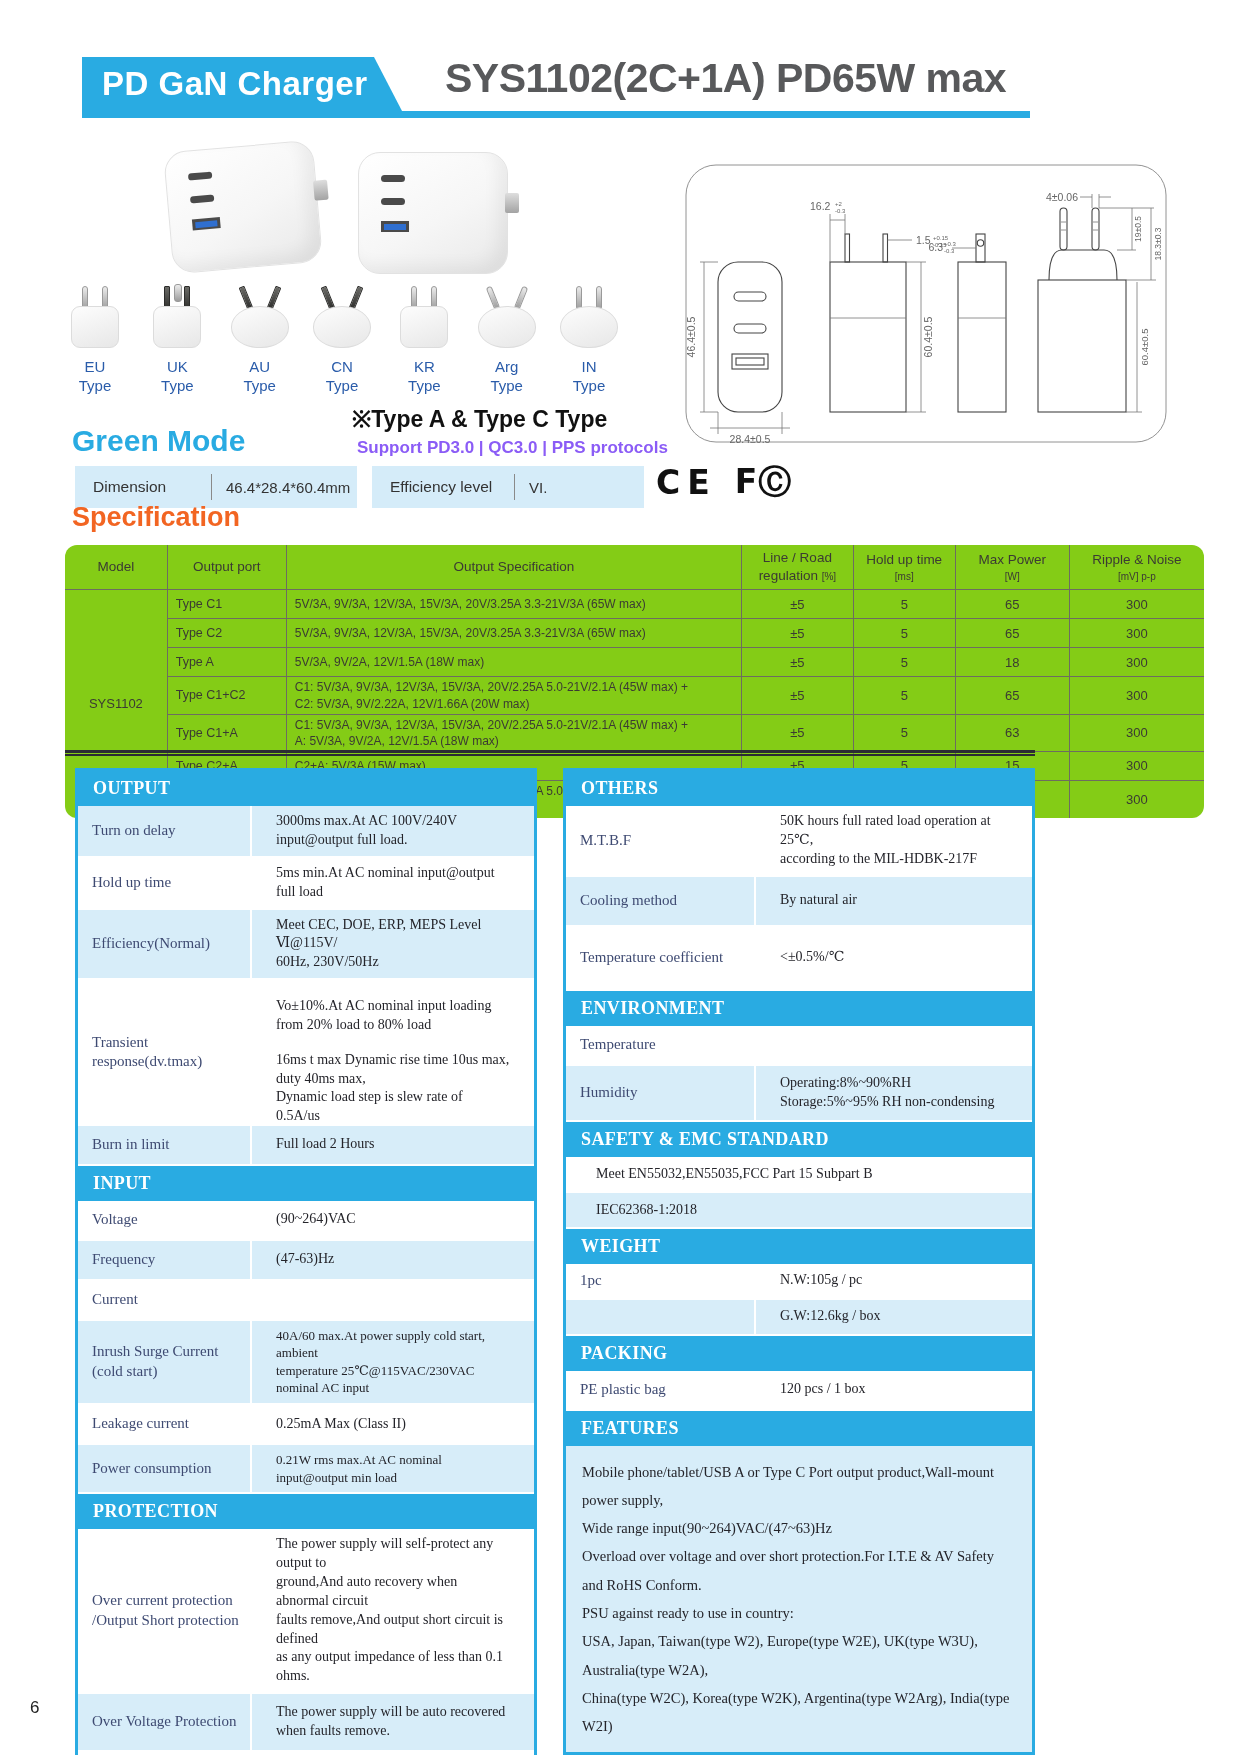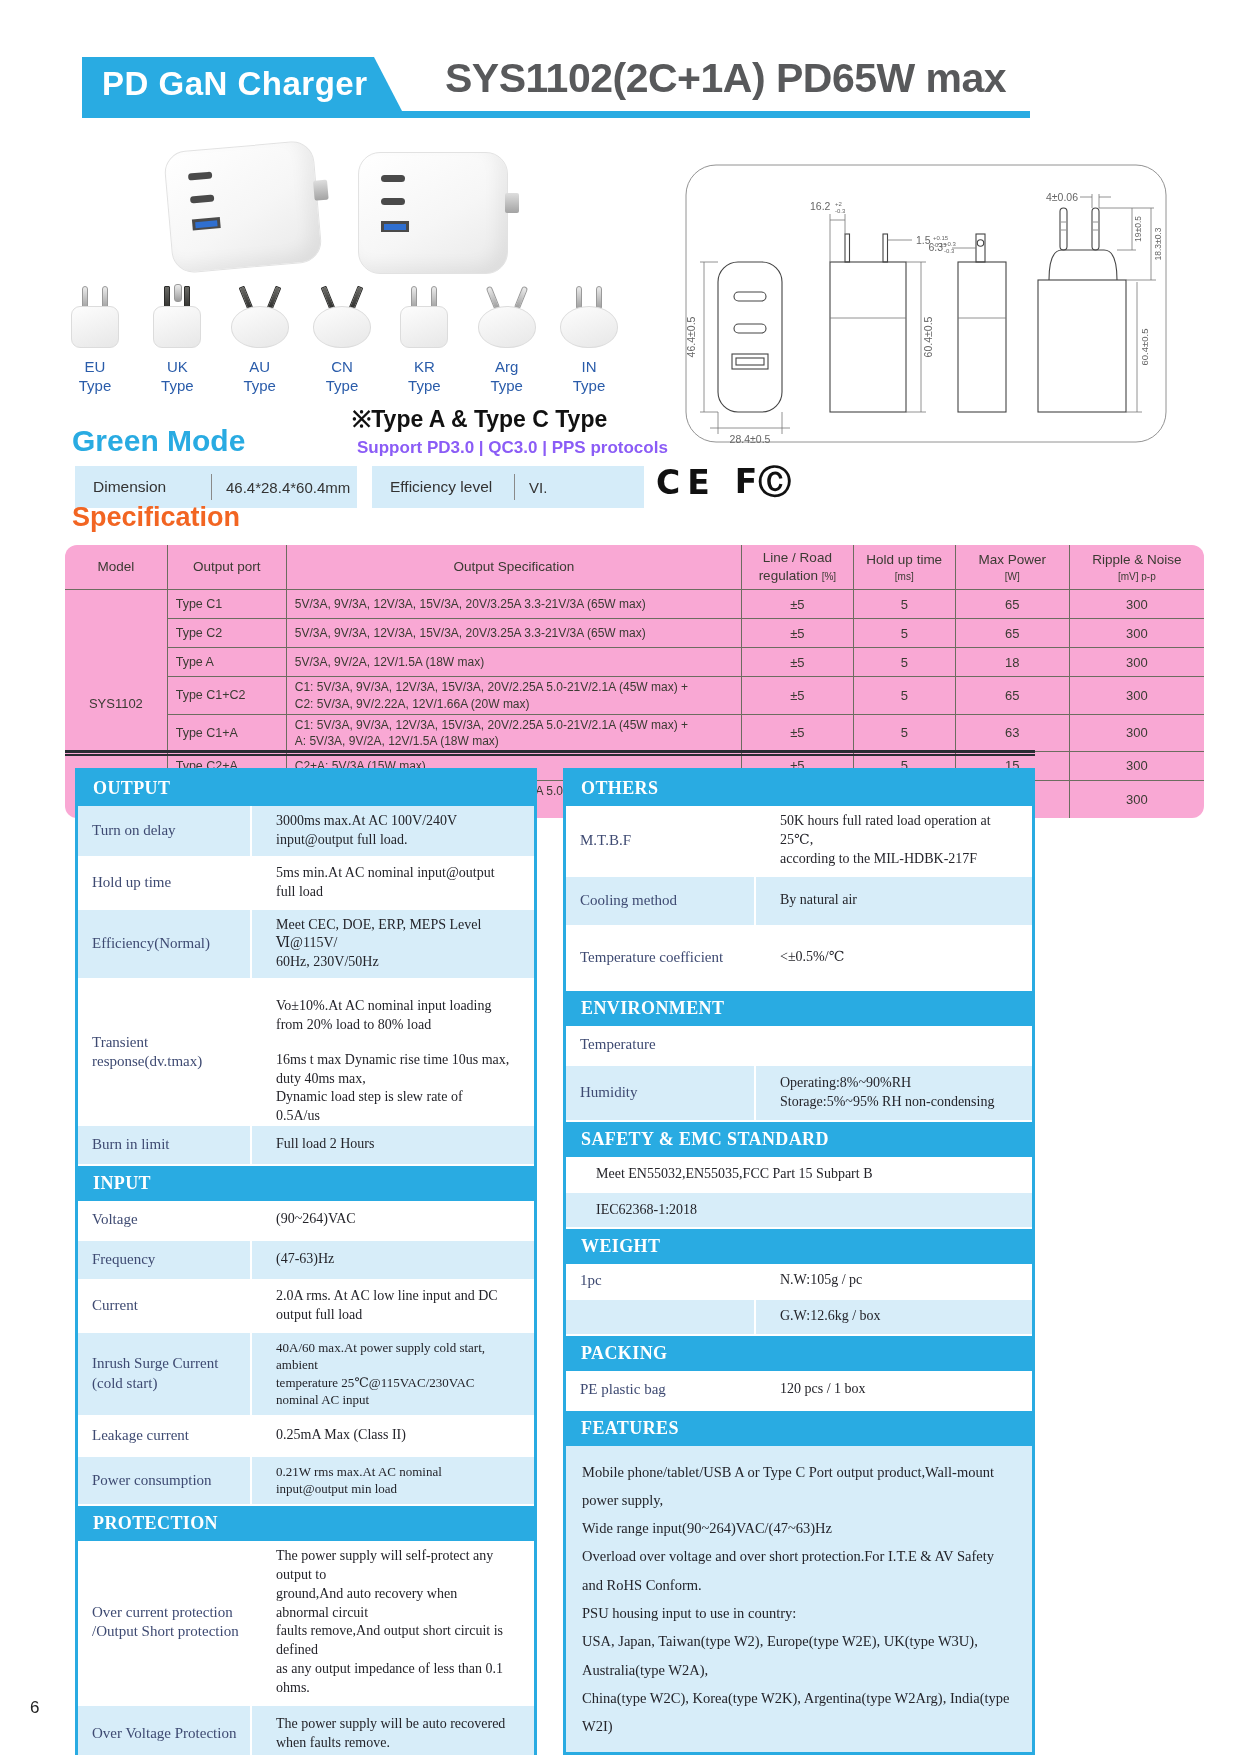--- a/index.html
+++ b/index.html
@@ -60,21 +60,21 @@
   .info-box .valx{font-size:15px;color:#333;}
   .ib1{left:75px;width:282px;} .ib1 .lblx{width:104px;}
   .ib2{left:372px;width:272px;} .ib2 .lblx{width:110px;}
   .certs{position:absolute;left:656px;top:460px;display:flex;gap:18px;align-items:center;
          font-family:"DejaVu Sans",sans-serif;color:#111;}
   .ce-mark{font-size:33px;font-weight:bold;letter-spacing:7px;}
   .fcc-mark{font-size:33px;font-weight:bold;letter-spacing:1px;}
 
   
   .spec-heading{position:absolute;left:72px;top:502px;margin:0;font-size:27px;font-weight:bold;color:#f26522;}
-  .spec-wrap{position:absolute;left:65px;top:545px;width:1139px;background:#f9a8d4;border-radius:12px;overflow:hidden;}
+  .spec-wrap{position:absolute;left:65px;top:545px;width:1139px;background:#84cc16;border-radius:12px;overflow:hidden;}
   .spec-wrap table{border-collapse:collapse;width:100%;border:hidden;color:#3b3b33;}
   .spec-wrap th,.spec-wrap td{border:1px solid #6d6d60;padding:2px 8px;line-height:1.35;}
   .spec-wrap th{font-weight:normal;font-size:13.5px;text-align:center;padding:4px 4px;}
   .spec-wrap td{font-size:12.5px;}
   .spec-wrap .unit{font-size:10px;}
   .spec-wrap td.model{text-align:center;font-size:13px;}
   .spec-wrap td.port{font-size:12.5px;white-space:nowrap;}
   .spec-wrap td.specc{font-size:12px;}
   .spec-wrap td.num{text-align:center;font-size:13px;}
   .spec-wrap tbody tr.single td{height:24px;}
@@ -458,21 +458,20 @@
     <div class="row r-white">
       <div class="lbl">Voltage</div>
       <div class="val">(90~264)VAC</div>
     </div>
     <div class="row r-blue">
       <div class="lbl">Frequency</div>
       <div class="val">(47-63)Hz</div>
     </div>
     <div class="row r-white">
       <div class="lbl">Current</div>
-      <div class="val">2.0A rms. At AC low line input and DC output full load</div>
     </div>
     <div class="row r-blue rh-m">
       <div class="lbl">Inrush Surge Current
 (cold start)</div>
       <div class="val" style="font-size:13px">40A/60 max.At power supply cold start, ambient
 temperature 25℃@115VAC/230VAC nominal AC input</div>
     </div>
     <div class="row r-white">
       <div class="lbl">Leakage current</div>
       <div class="val">0.25mA Max (Class II)</div>
@@ -553,21 +552,21 @@
       <div class="lbl">PE plastic bag</div>
       <div class="val">120 pcs / 1 box</div>
     </div>
 
     <div class="sec-h">FEATURES</div>
     <div class="row" style="margin-bottom:0">
       <div class="features-block">
         <div>Mobile phone/tablet/USB A or Type C Port output product,Wall-mount power supply,</div>
         <div>Wide range input(90~264)VAC/(47~63)Hz</div>
         <div>Overload over voltage and over short protection.For I.T.E &amp; AV Safety and RoHS Conform.</div>
-        <div>PSU housing input to use in country:</div>
+        <div>PSU against ready to use in country:</div>
         <div>USA, Japan, Taiwan(type W2), Europe(type W2E), UK(type W3U), Australia(type W2A),</div>
         <div>China(type W2C), Korea(type W2K), Argentina(type W2Arg), India(type W2I)</div>
       </div>
     </div>
   </div>
 
   <div class="page-num">6</div>
 </div>
 
 </body></html>

